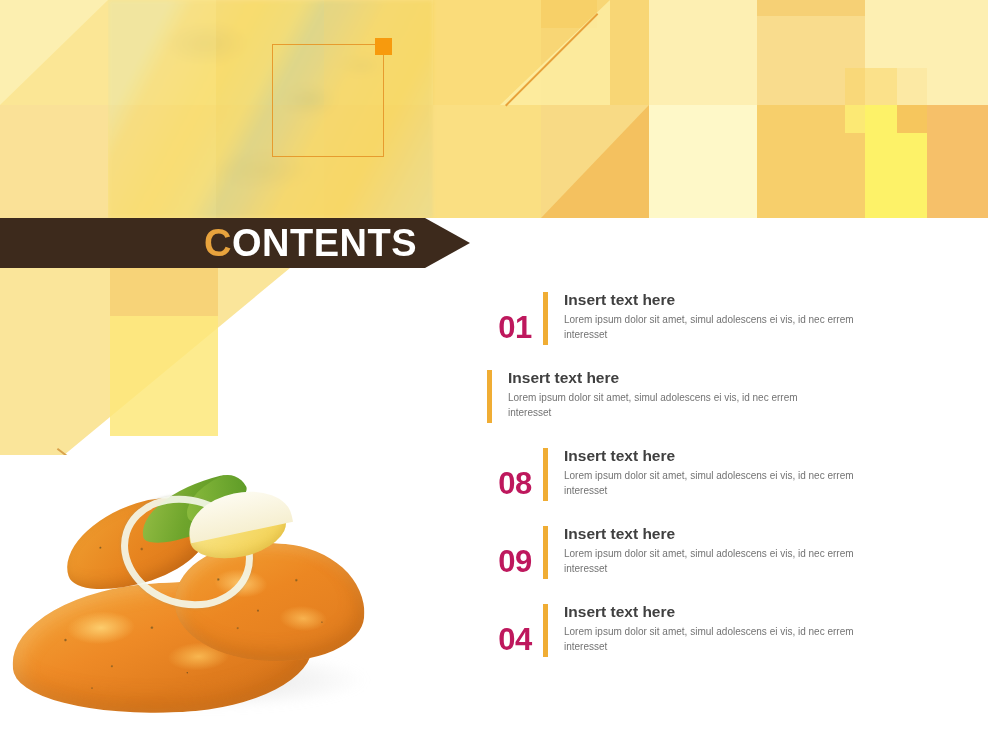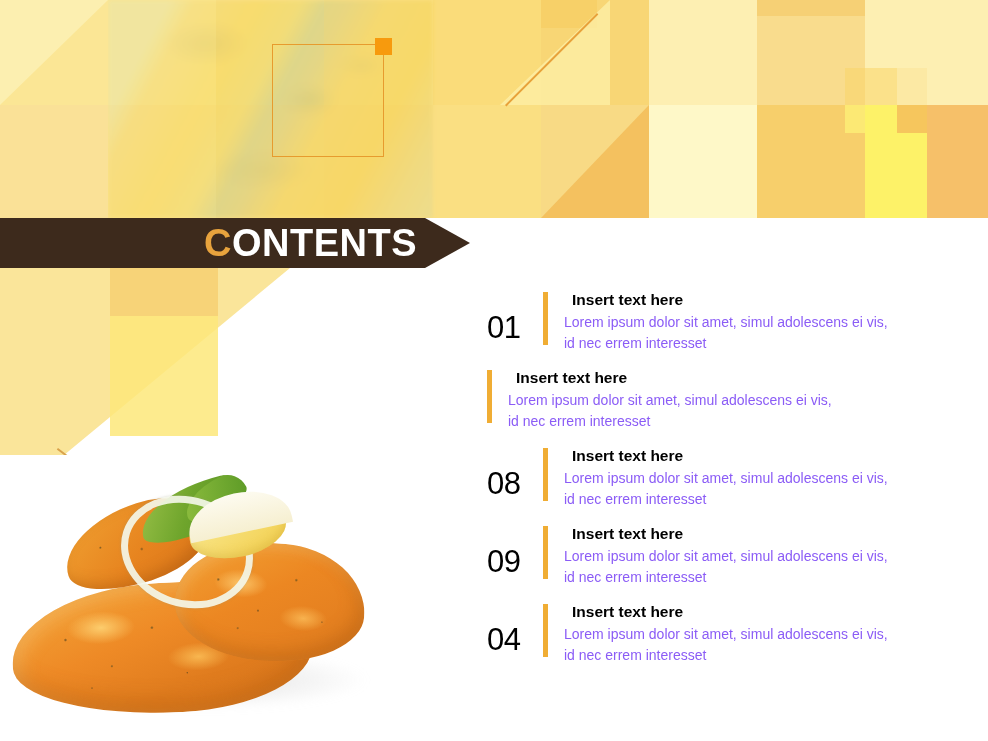--- a/index.html
+++ b/index.html
@@ -280,47 +280,46 @@
   .list-item {
     position: relative;
     display: flex;
     align-items: flex-start;
     height: 78px;
   }
   .item-number {
     width: 56px;
     flex: 0 0 56px;
     font-size: 31px;
-    font-weight: normal;
-    color: #000000;
+    font-weight: bold;
+    color: #be185d;
     letter-spacing: -0.5px;
     line-height: 1;
     padding-top: 22px;
-    text-align: left;
+    text-align: center;
   }
   .item-bar {
     width: 5px;
     flex: 0 0 5px;
     height: 53px;
     background: #F0AD34;
     margin-top: 2px;
     margin-right: 16px;
   }
   .item-text { flex: 1 1 auto; padding-top: 0; }
   .item-title {
     font-size: 15.5px;
     font-weight: bold;
-    color: #000000;
+    color: #404040;
     line-height: 1.25;
     margin-bottom: 3px;
-    margin-left: 8px;
   }
   .item-desc {
-    font-size: 14px;
-    color: #8b5cf6;
+    font-size: 10px;
+    color: #737373;
     line-height: 1.5;
     max-width: 330px;
   }
 </style>
 </head>
 <body>
 
 <div class="slide">
 
   <div class="top-band">

